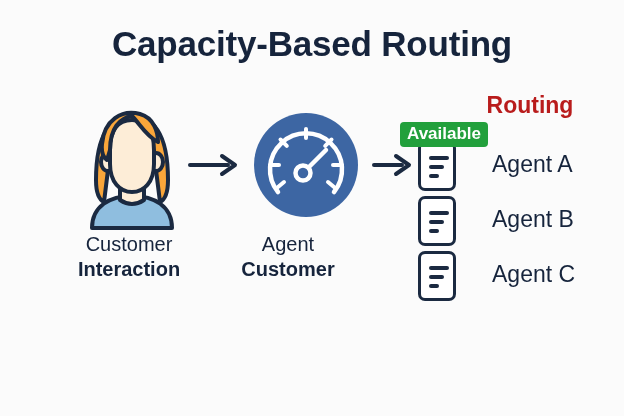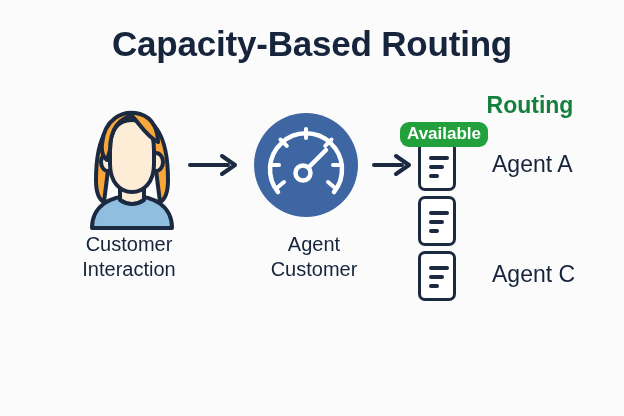--- a/index.html
+++ b/index.html
@@ -36,21 +36,21 @@
 
   
   .caption {
     position: absolute;
     text-align: center;
     font-size: 20px;
     line-height: 25px;
     color: #16243c;
     font-weight: normal;
   }
-  .caption .l2 { display: block; }
+  .caption .l2 { display: block; font-weight: bold; }
 
   
   .avatar-wrap {
     position: absolute;
     left: 80px;
     top: 110px;
     width: 104px;
     height: 120px;
   }
 
@@ -70,21 +70,21 @@
 
   
   .routing-title {
     position: absolute;
     left: 455px;
     top: 92px;
     width: 150px;
     text-align: center;
     font-size: 23px;
     font-weight: bold;
-    color: #15803d;
+    color: #b91c1c;
   }
 
   .agent-row {
     position: absolute;
     left: 418px;
     width: 190px;
     height: 52px;
   }
   .agent-row.r0 { top: 141px; text-decoration: underline; }
   .agent-row.r1 { top: 196px; }
@@ -123,21 +123,21 @@
 
   .badge {
     position: absolute;
     left: 400px;
     top: 122px;
     background: #22a03c;
     color: #ffffff;
     font-size: 17px;
     font-weight: bold;
     padding: 2px 7px 3px 7px;
-    border-radius: 9px;
+    border-radius: 4px;
     line-height: 20px;
     white-space: nowrap;
     z-index: 5;
   }
 </style>
 </head>
 <body>
 
 <div id="canvas">
 
@@ -186,21 +186,21 @@
         <line x1="88" y1="52" x2="79" y2="52"></line>
         <line x1="24" y1="74" x2="30" y2="69"></line>
         <line x1="80" y1="74" x2="74" y2="69"></line>
       </g>
 
       <line x1="50" y1="59" x2="72" y2="37" stroke="#ffffff" stroke-width="4.5" stroke-linecap="round"></line>
 
       <circle cx="49" cy="60" r="7.5" fill="#3d66a3" stroke="#ffffff" stroke-width="4.5"></circle>
     </svg>
   </div>
-  <div class="caption" style="left:255px; top:232px; width:118px;">
+  <div class="caption" style="left:229px; top:232px; width:118px;">
     <span>Agent</span>
     <span class="l2">Customer</span>
   </div>
 
   <div class="arrow" style="left:372px; top:152px;">
     <svg width="44" height="26" viewBox="0 0 44 26" xmlns="http://www.w3.org/2000/svg">
       <line x1="2" y1="13" x2="30" y2="13" stroke="#1b2a41" stroke-width="4" stroke-linecap="round"></line>
       <polyline points="24,4 37,13 24,22" fill="none" stroke="#1b2a41" stroke-width="4" stroke-linecap="round" stroke-linejoin="round"></polyline>
     </svg>
   </div>
@@ -217,20 +217,21 @@
     </div>
     <div class="agent-label">Agent A</div>
   </div>
 
   <div class="agent-row r1">
     <div class="doc-card">
       <span class="doc-line a"></span>
       <span class="doc-line b"></span>
       <span class="doc-line c"></span>
     </div>
+    <div class="agent-label">Agent B</div>
   </div>
 
   <div class="agent-row r2">
     <div class="doc-card">
       <span class="doc-line a"></span>
       <span class="doc-line b"></span>
       <span class="doc-line c"></span>
     </div>
     <div class="agent-label">Agent C</div>
   </div>

